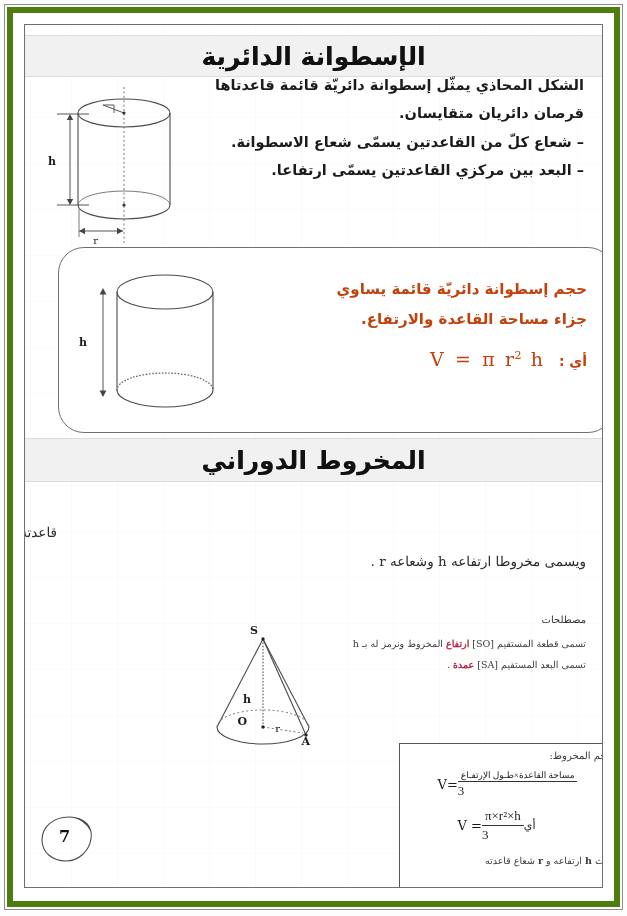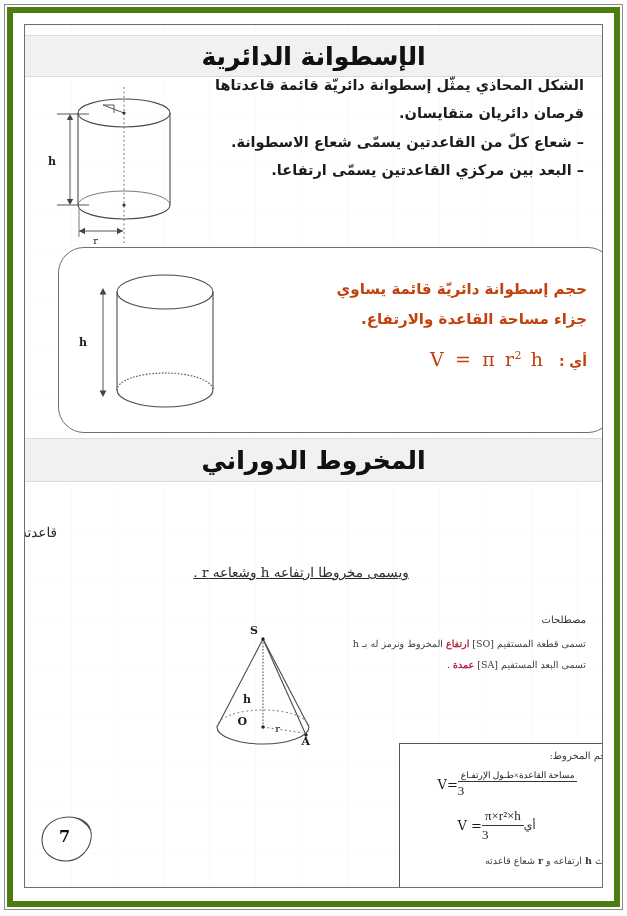--- a/index.html
+++ b/index.html
@@ -79,21 +79,21 @@
   .vform sup{font-size:11px;}
   .ay{font-weight:bold;font-size:14px;}
 
   
   #cone-para{
     position:absolute;right:16px;top:494px;width:570px;direction:rtl;
     text-align:justify;font-size:13.5px;color:#2a2a2a;line-height:2.0;
     font-family:"DejaVu Serif","Liberation Serif",serif;
   }
   #cone-para .l2{text-align:left;}
-  #cone-para .l3{text-align:center;margin-top:13px;text-decoration:underline;}
+  #cone-para .l3{text-align:right;margin-top:2px;}
 
   #terms{
     position:absolute;right:16px;top:584px;width:268px;direction:rtl;
     text-align:right;font-family:"DejaVu Serif","Liberation Serif",serif;
     color:#3b3b3b;font-size:9.5px;line-height:2.25;
   }
   #terms .head{font-size:10px;color:#333;margin-bottom:1px;}
   #terms .ln{white-space:nowrap;}
   .rd{color:#b0243e;font-weight:bold;}
 

